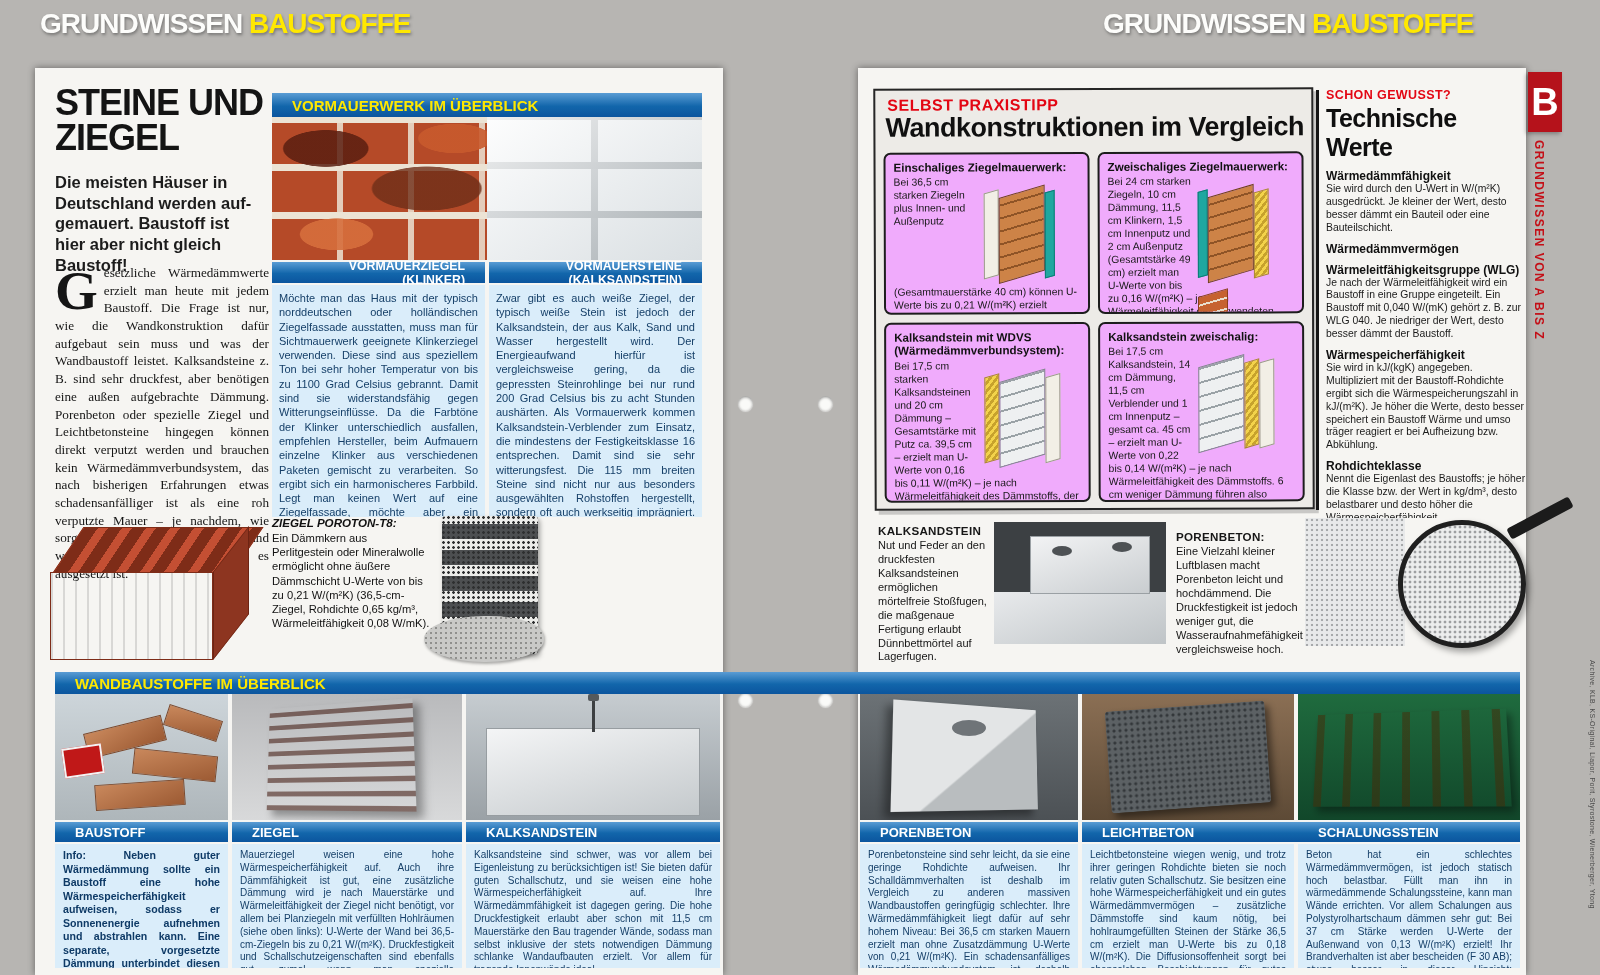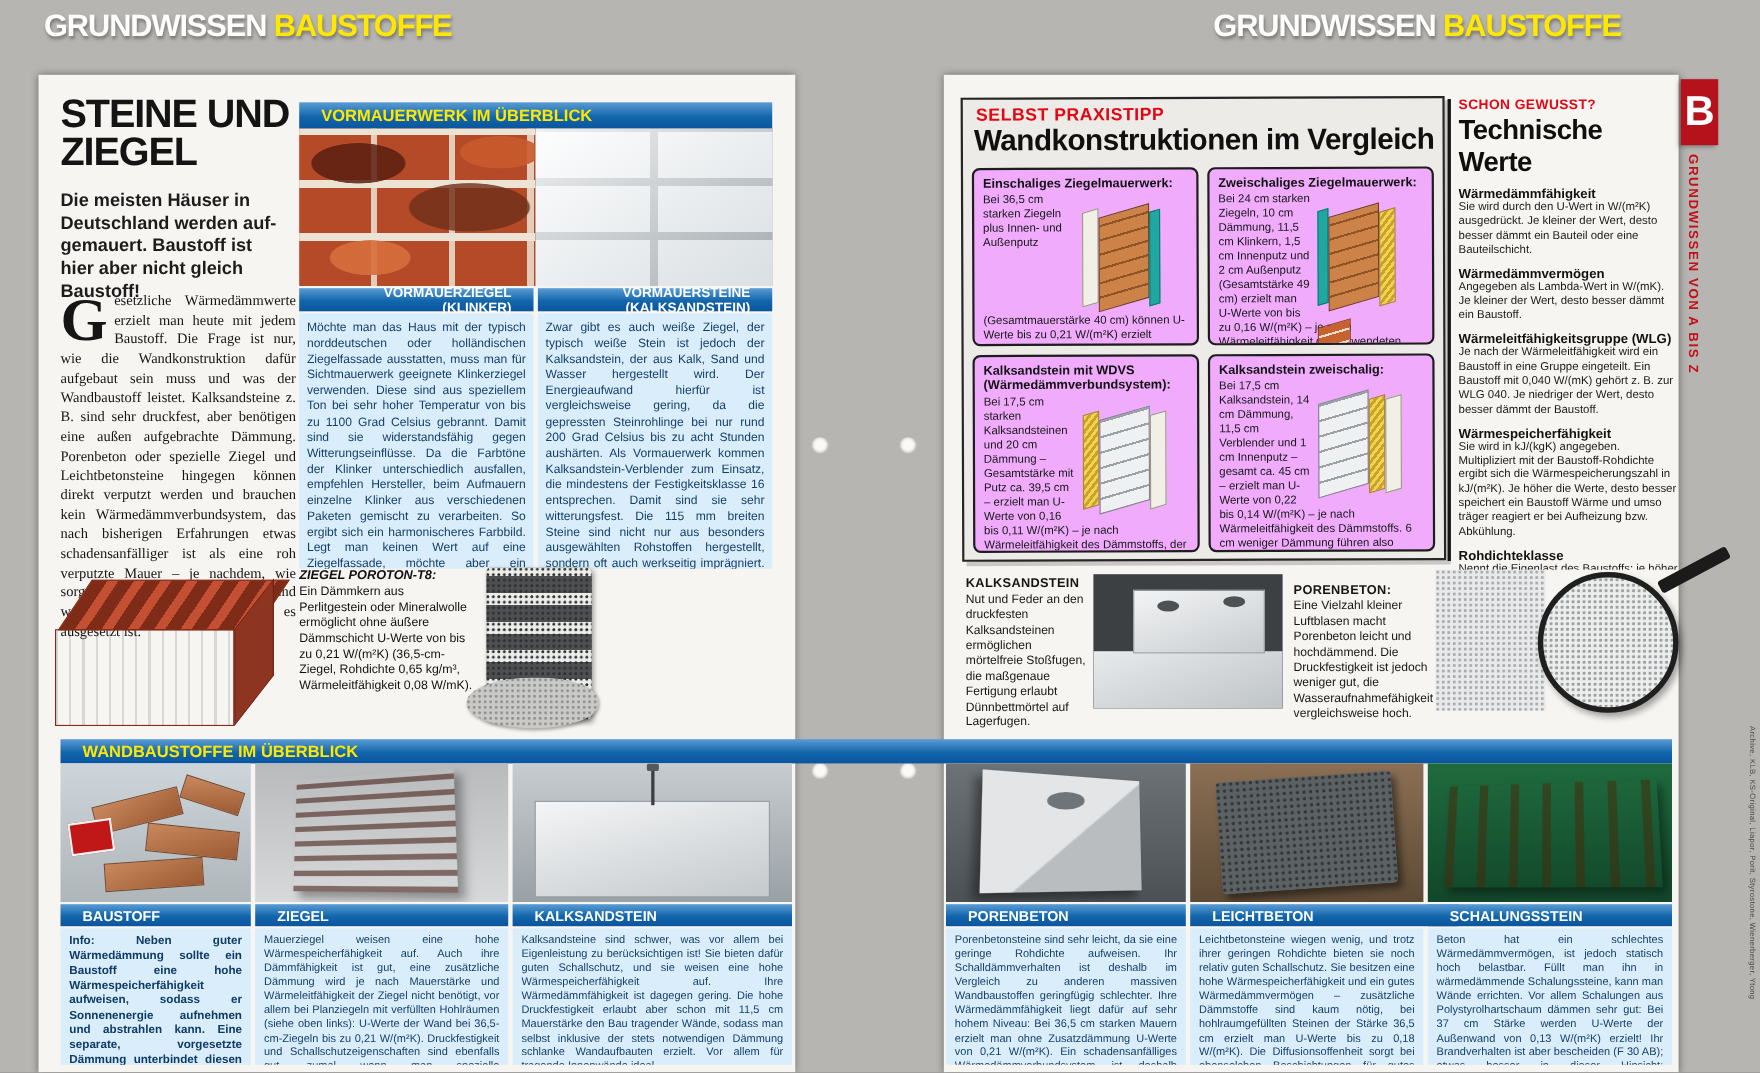--- a/index.html
+++ b/index.html
@@ -280,21 +280,20 @@
   <div class="abs mag-handle"></div>
   <div class="abs magnifier"></div>
 
   <div class="abs tw-rule"></div>
   <div class="abs tw">
     <div class="kick">SCHON GEWUSST?</div>
     <div class="ttl">Technische Werte</div>
     <div class="term">Wärmedämmfähigkeit</div>
     <div class="def">Sie wird durch den U-Wert in W/(m²K) ausgedrückt. Je kleiner der Wert, desto besser dämmt ein Bauteil oder eine Bauteilschicht.</div>
     <div class="term">Wärmedämmvermögen</div>
-    <div class="def">Angegeben als Lambda-Wert in W/(mK). Je kleiner der Wert, desto besser dämmt ein Baustoff.</div>
     <div class="term">Wärmeleitfähigkeitsgruppe (WLG)</div>
     <div class="def">Je nach der Wärmeleitfähigkeit wird ein Baustoff in eine Gruppe eingeteilt. Ein Baustoff mit 0,040 W/(mK) gehört z. B. zur WLG 040. Je niedriger der Wert, desto besser dämmt der Baustoff.</div>
     <div class="term">Wärmespeicherfähigkeit</div>
     <div class="def">Sie wird in kJ/(kgK) angegeben. Multipliziert mit der Baustoff-Rohdichte ergibt sich die Wärmespeicherungszahl in kJ/(m²K). Je höher die Werte, desto besser speichert ein Baustoff Wärme und umso träger reagiert er bei Aufheizung bzw. Abkühlung.</div>
     <div class="term">Rohdichteklasse</div>
     <div class="def">Nennt die Eigenlast des Baustoffs; je höher die Klasse bzw. der Wert in kg/dm³, desto belastbarer und desto höher die Wärmespeicherfähigkeit.</div>
   </div>
 
   <div class="abs tab-b">B</div>
   <div class="abs tab-label">GRUNDWISSEN VON A BIS Z</div>

